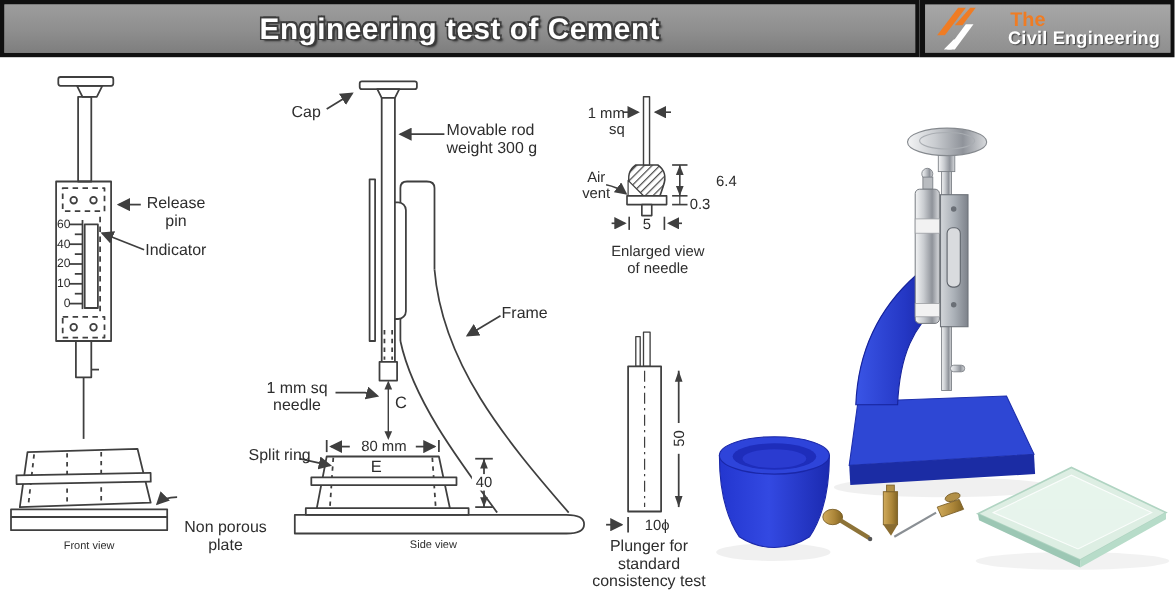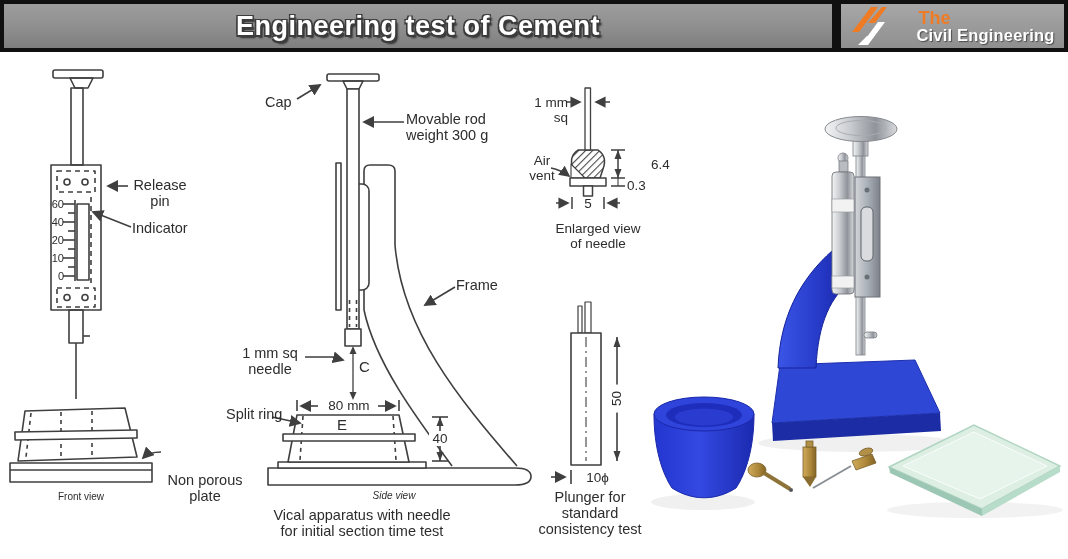--- a/index.html
+++ b/index.html
@@ -264,23 +264,21 @@
   <div class="lbl" style="left:406px;top:111px;width:102px;">Movable rod
 weight 300 g</div>
   <div class="lbl" style="left:456px;top:277px;">Frame</div>
   <div class="lbl c" style="left:237px;top:345px;width:66px;">1 mm sq
 needle</div>
   <div class="lbl" style="left:206px;top:406px;margin-left:20px;">Split ring</div>
   <div class="lbl" style="left:359px;top:359px;font-size:15px;">C</div>
   <div class="lbl" style="left:337px;top:417px;font-size:15px;">E</div>
   <div class="lbl dim c" style="left:317px;top:398px;width:64px;">80 mm</div>
   <div class="lbl dim c bgw" style="left:429px;top:431px;width:22px;">40</div>
-  <div class="lbl cap c" style="left:348px;top:490px;width:92px;font-style:italic;">Side view</div>
-  <div class="lbl c" style="left:258px;top:507px;width:208px;">Vical apparatus with needle
-for initial section time test</div>
+  <div class="lbl cap c" style="left:348px;top:490px;width:92px;">Side view</div>
 
   <div class="lbl dim r" style="left:518px;top:95px;width:50px;">1 mm sq</div>
   <div class="lbl dim c" style="left:524px;top:153px;width:36px;">Air
 vent</div>
   <div class="lbl dim" style="left:627px;top:157px;margin-left:24px;">6.4</div>
   <div class="lbl dim" style="left:627px;top:178px;">0.3</div>
   <div class="lbl dim c" style="left:581px;top:196px;width:14px;">5</div>
   <div class="lbl dim c" style="left:548px;top:221px;width:100px;">Enlarged view
 of needle</div>
 

